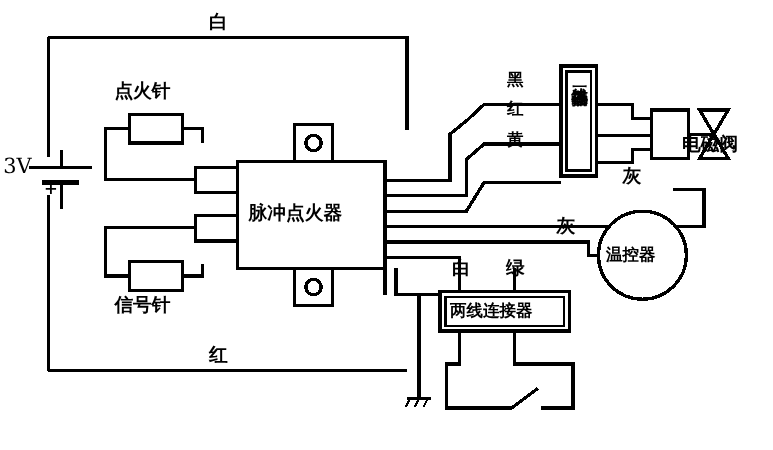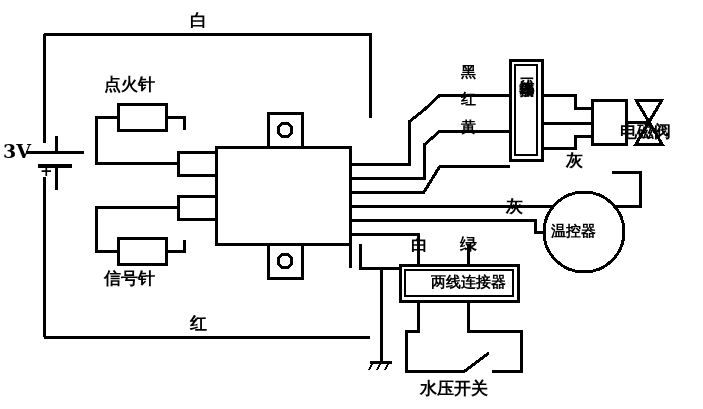--- a/index.html
+++ b/index.html
@@ -42,21 +42,21 @@
   .cn-v {
     writing-mode: vertical-rl;
     text-orientation: upright;
     font-size: 15px;
     letter-spacing: 1px;
     line-height: 1;
   }
   .lat {
     font-size: 19px;
     font-family: "DejaVu Serif", "Liberation Serif", serif;
-    font-weight: bold;
+    font-weight: normal;
   }
   .plus {
     font-size: 15px;
     font-family: "DejaVu Serif", "Liberation Serif", serif;
     font-weight: bold;
   }
 </style>
 </head>
 <body>
 
@@ -138,37 +138,37 @@
 
     </g>
   </svg>
 
   <div class="lbl lat" style="left:3px; top:142px;">3V</div>
   <div class="lbl plus" style="left:40px; top:164px;">+</div>
 
   <div class="lbl cn" style="left:190px; top:12px;">白</div>
   <div class="lbl cn" style="left:190px; top:315px;">红</div>
 
-  <div class="lbl cn" style="left:104px; top:76px;">点火针</div>
+  <div class="lbl cn" style="left:104px; top:76px;font-family:Liberation Mono, monospace;">点火针</div>
   <div class="lbl cn" style="left:104px; top:270px;">信号针</div>
 
+  <div class="lbl cn" style="left:226px; top:186px;">脉冲点火器</div>
 
   <div class="lbl cn-sm" style="left:461px; top:65px;">黑</div>
   <div class="lbl cn-sm" style="left:461px; top:92px;">红</div>
   <div class="lbl cn-sm" style="left:461px; top:120px;">黄</div>
 
   <div class="lbl cn-v" style="left:519px; top:66px;">三线连接器</div>
 
   <div class="lbl cn" style="left:620px; top:123px;">电磁阀</div>
 
   <div class="lbl cn" style="left:566px; top:152px;">灰</div>
   <div class="lbl cn" style="left:506px; top:198px;">灰</div>
 
   <div class="lbl cn-sm" style="left:551px; top:224px;">温控器</div>
 
   <div class="lbl cn" style="left:411px; top:236px;">白</div>
   <div class="lbl cn" style="left:460px; top:236px;">绿</div>
 
-  <div class="lbl cn-sm" style="left:409px; top:275px;margin-left:22px;">两线连接器</div>
+  <div class="lbl cn-sm" style="left:409px; top:275px;">两线连接器</div>
 
-  <div class="lbl cn" style="left:420px; top:380px;">水压开关</div>
 
 </div>
 
 </body></html>

